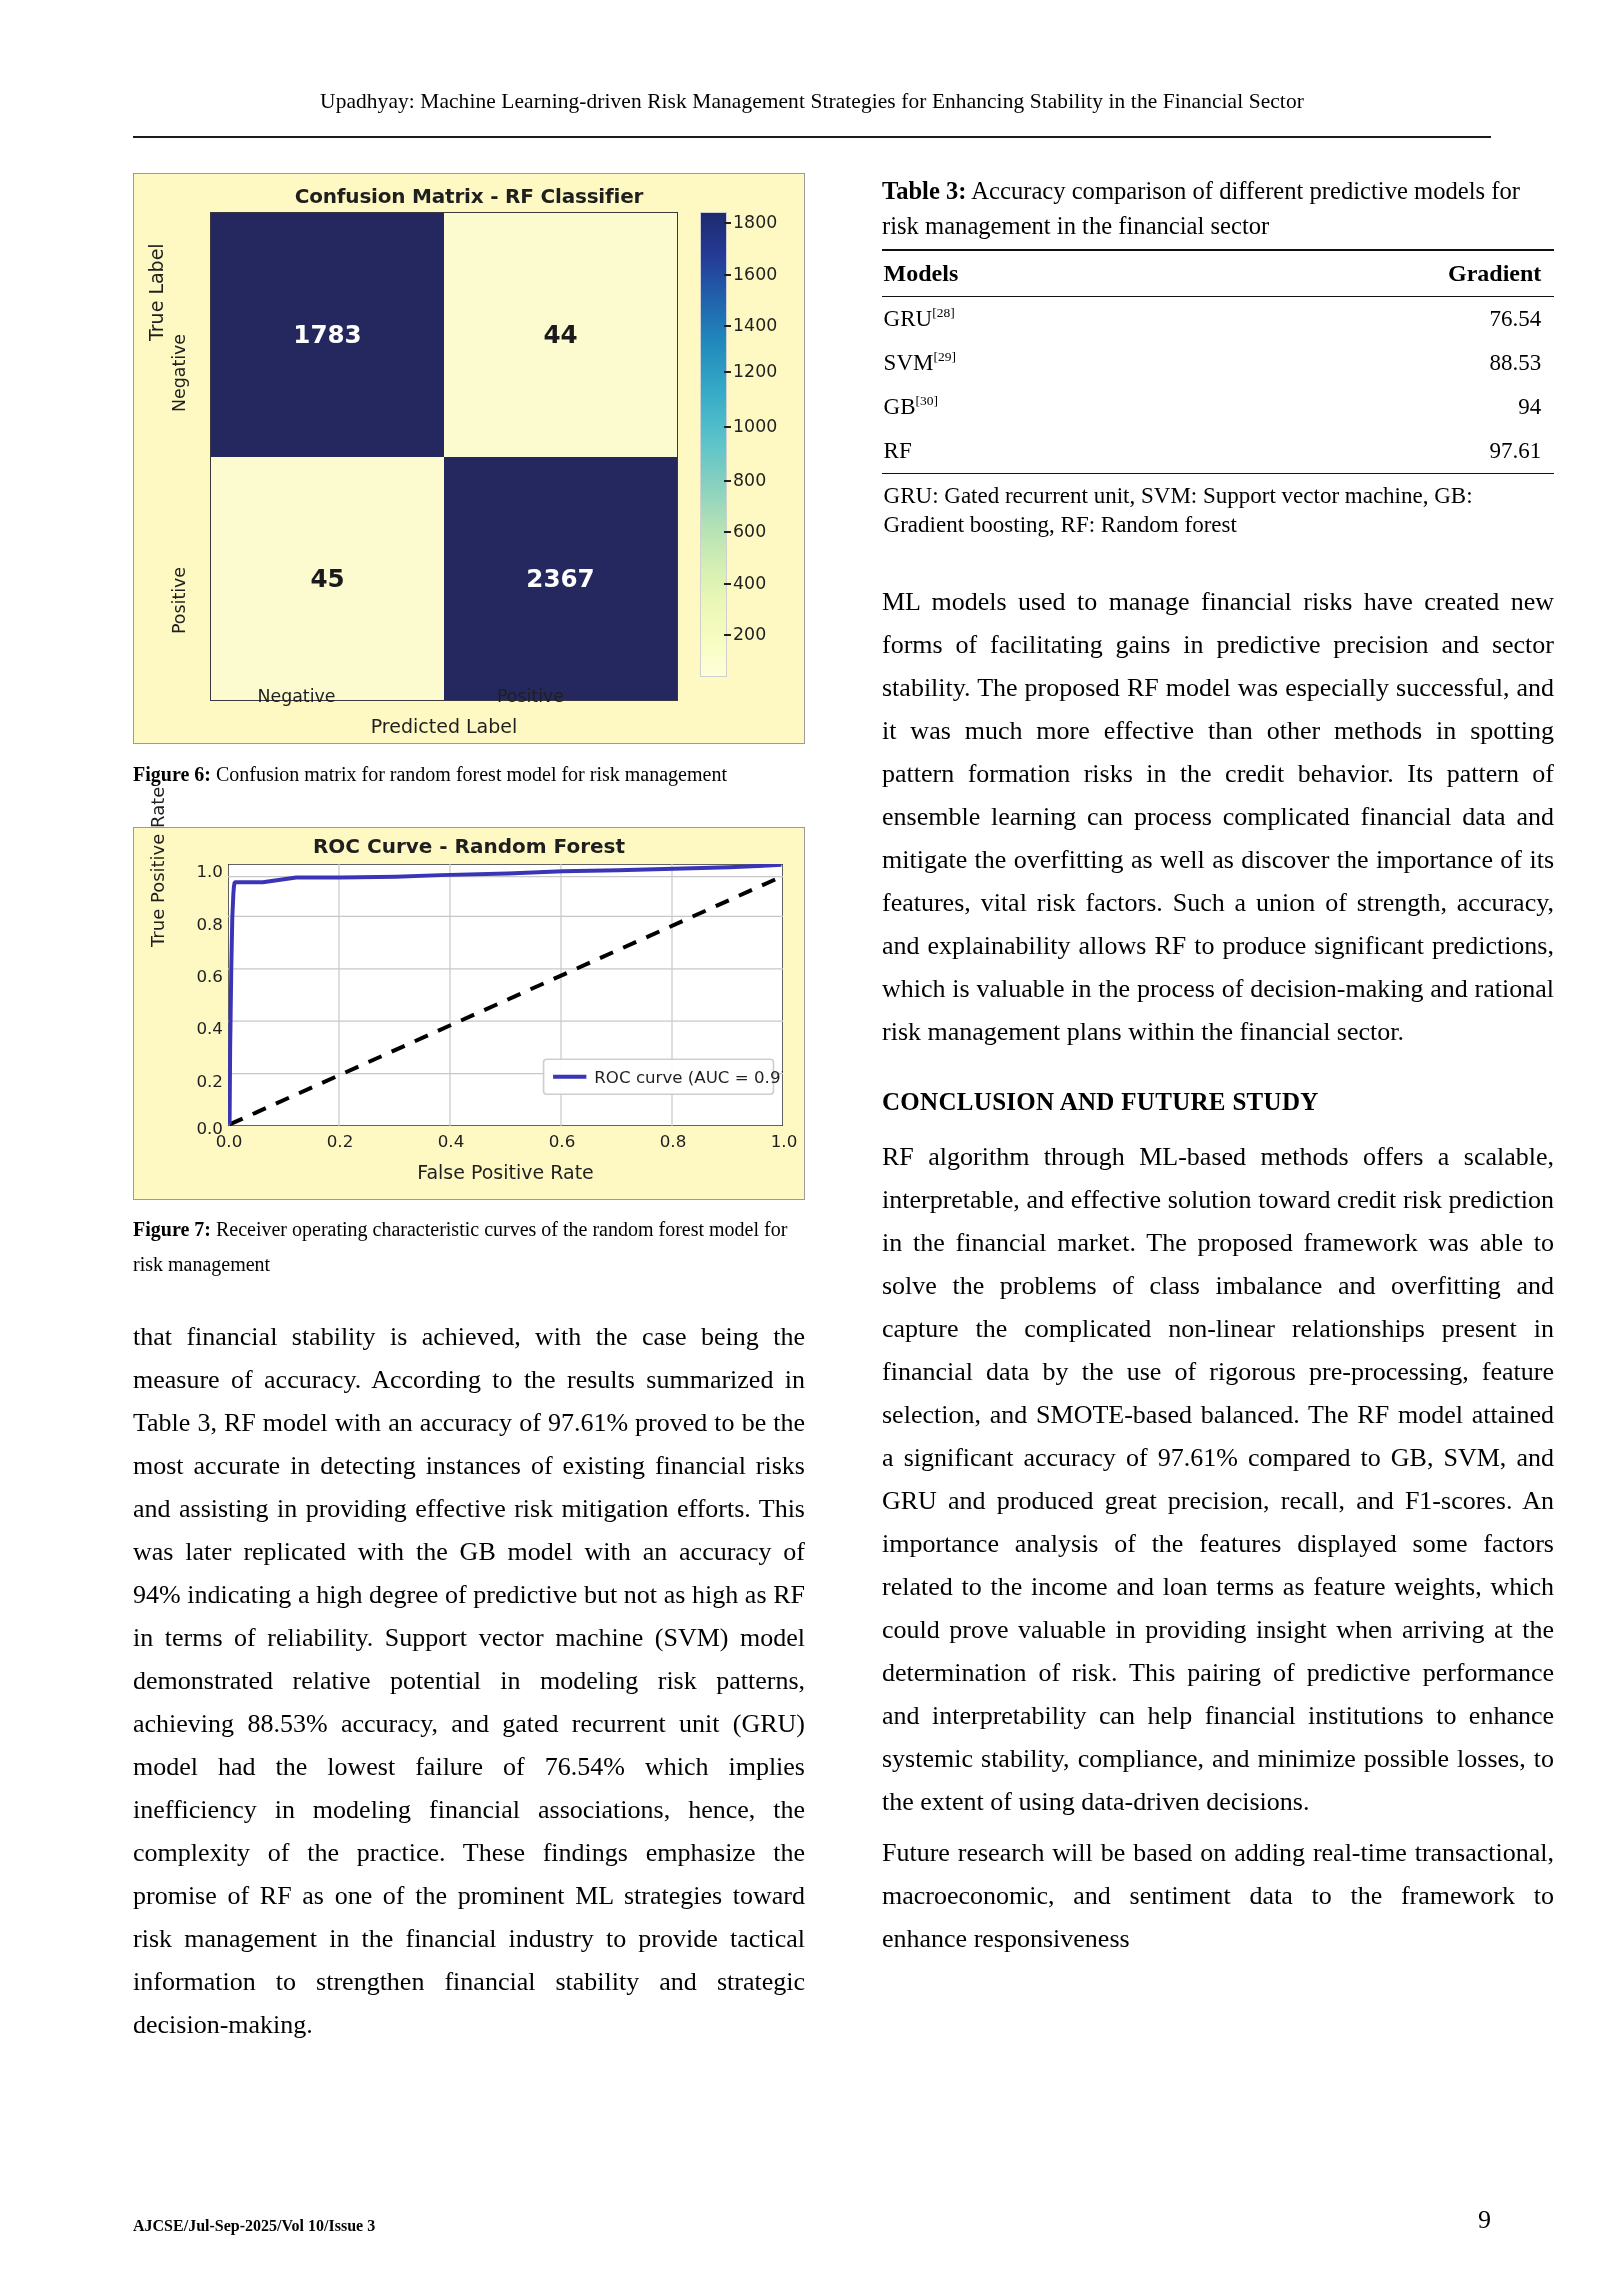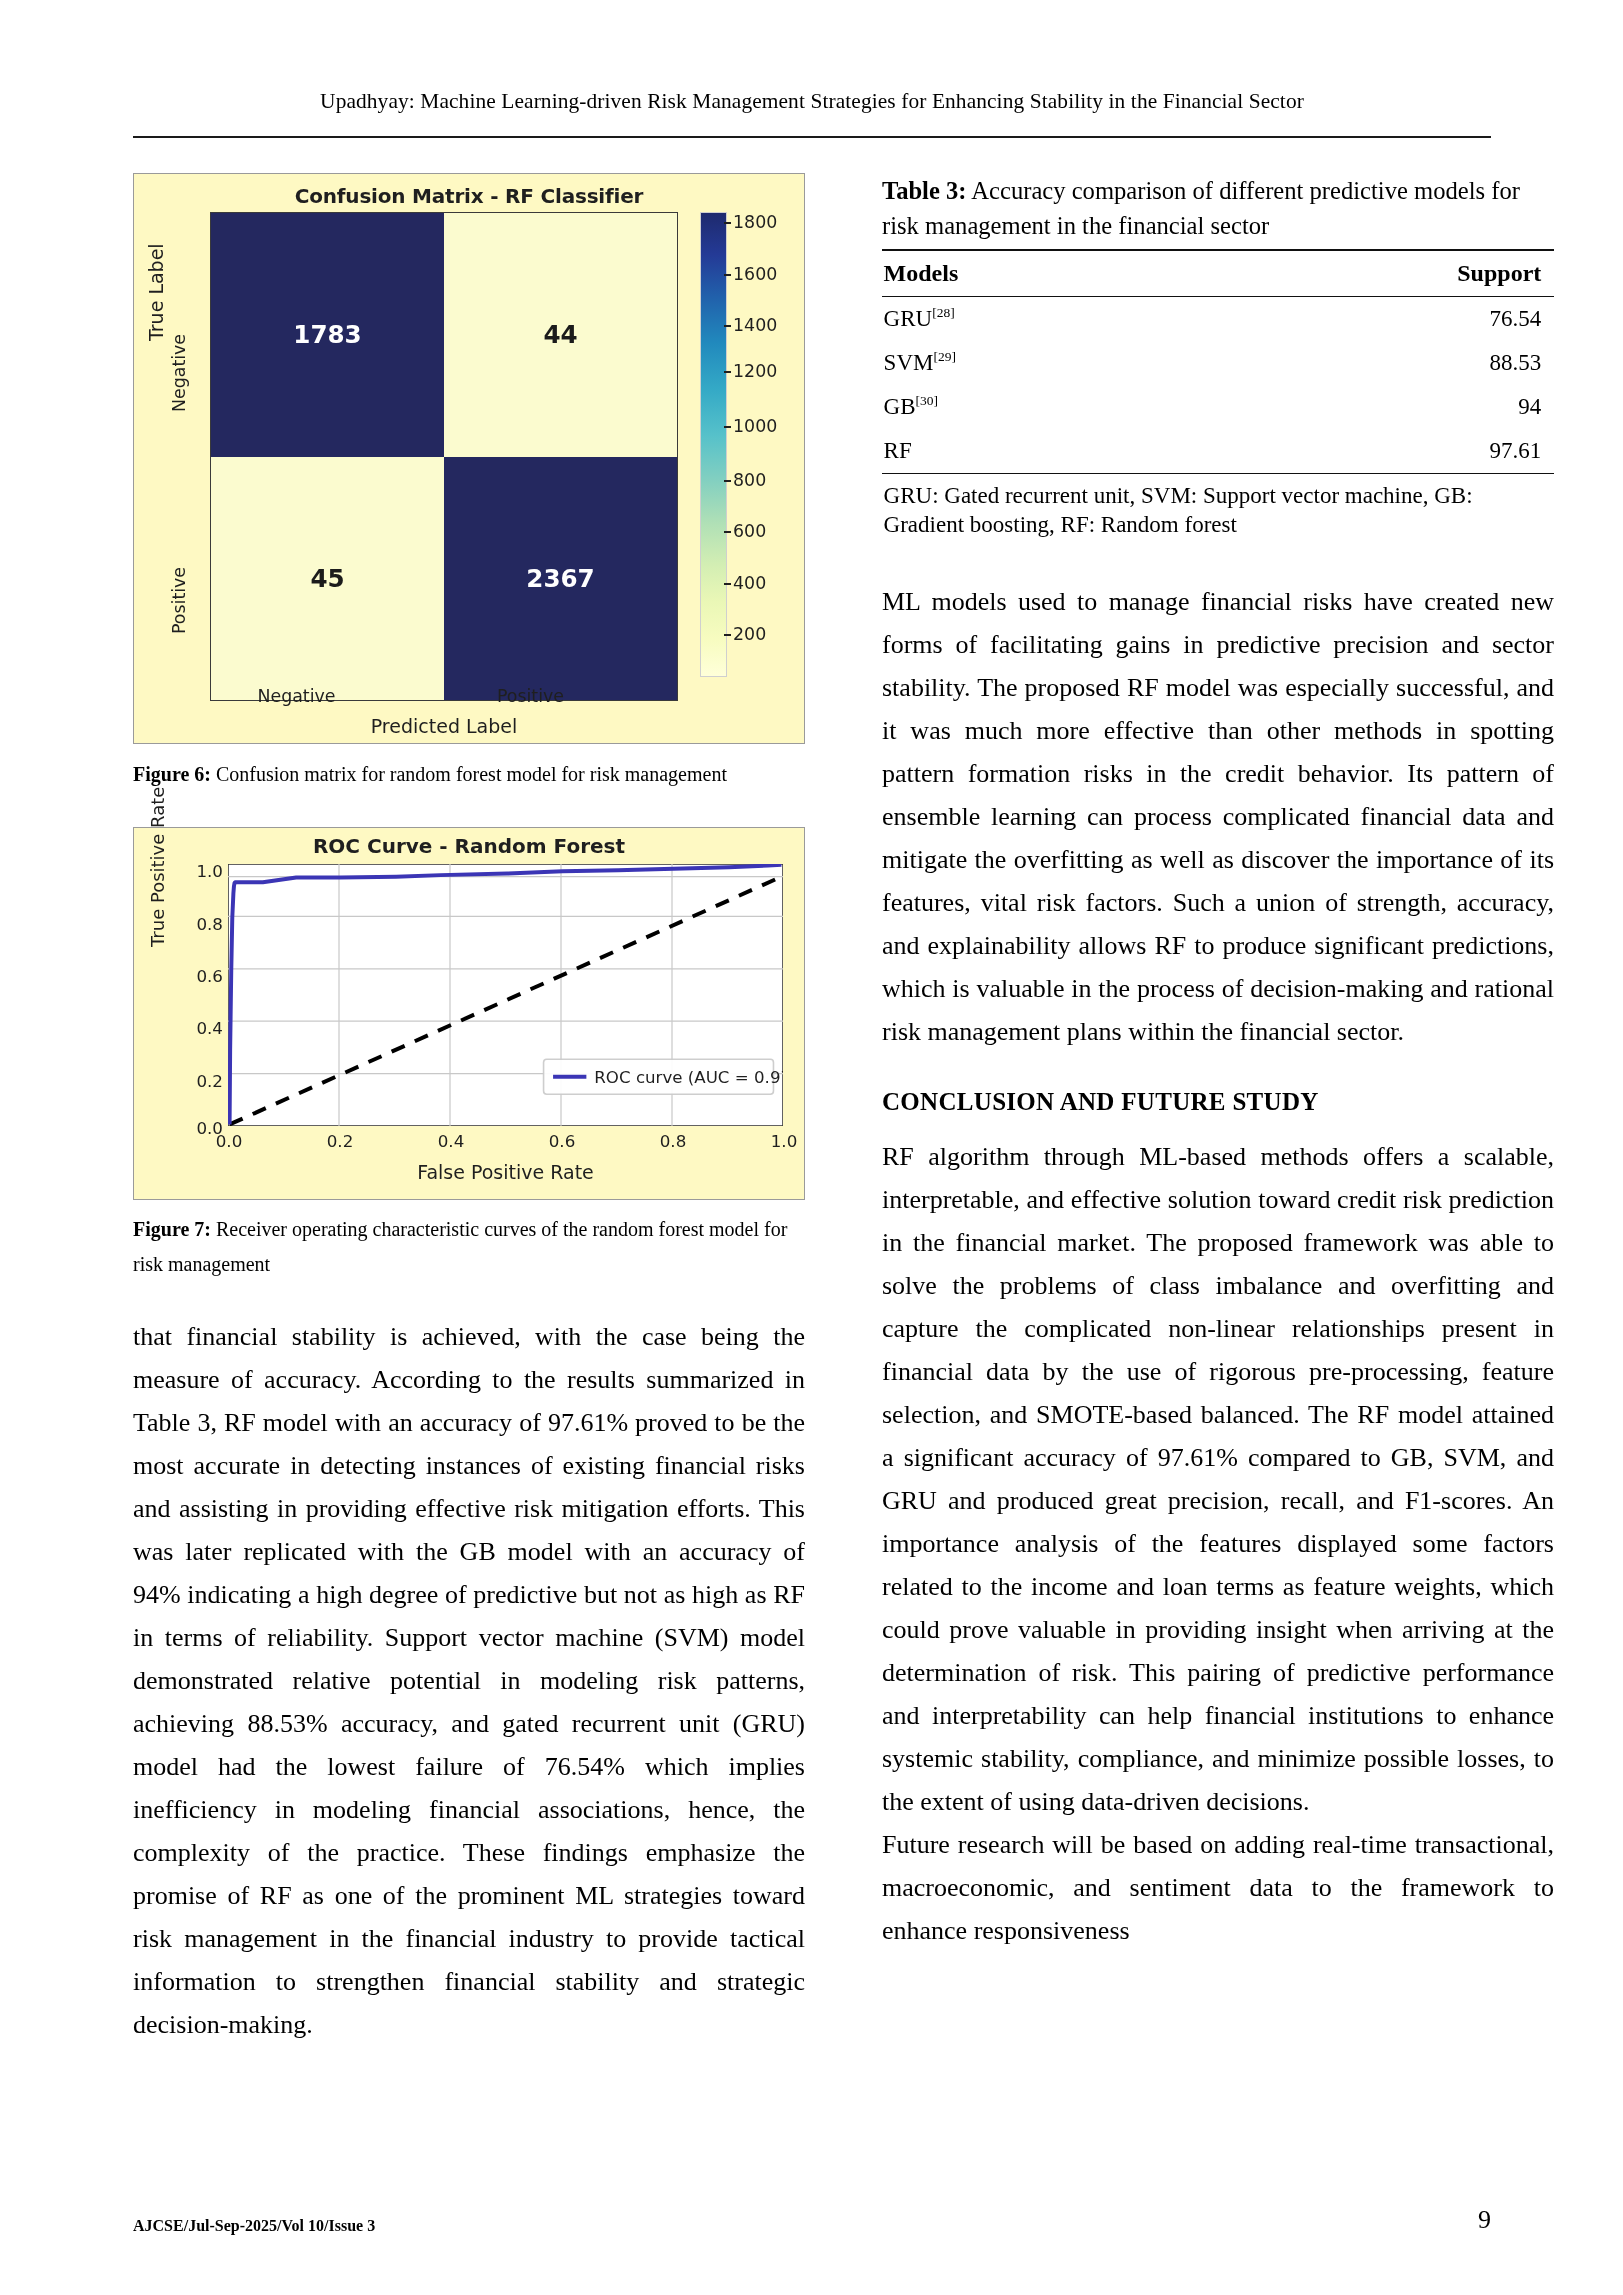--- a/index.html
+++ b/index.html
@@ -34,21 +34,21 @@
   .col-right { left:882px; }
 
   p.body {
     margin:0 0 0 0;
     font-size:26px;
     line-height:43px;
     text-align:justify;
     text-justify:inter-word;
     hyphens:none;
   }
-  p.body + p.body { margin-top:0px; }
+  p.body + p.body { margin-top:8px; }
 
   .sec-head {
     font-size:25px;
     font-weight:bold;
     letter-spacing:0.3px;
     margin:35px 0 19px 0;
     font-family:"Liberation Serif", serif;
   }
 
   
@@ -304,21 +304,21 @@
 
   <div class="col col-right">
 
     <div id="table3">
       <p class="tbl-cap"><b>Table 3:</b><span> Accuracy comparison of different predictive models for risk management in the financial sector</span></p>
 
       <table class="t3">
         <thead>
           <tr class="t3-rule-top">
             <th class="t3-rule-top">Models</th>
-            <th class="t3-rule-top num">Support</th>
+            <th class="t3-rule-top num">Gradient</th>
           </tr>
         </thead>
         <tbody>
           <tr>
             <td class="t3-rule-mid"><span>GRU</span><sup>[28]</sup></td>
             <td class="t3-rule-mid num">76.54</td>
           </tr>
           <tr>
             <td><span>SVM</span><sup>[29]</sup></td>
             <td class="num">88.53</td>

